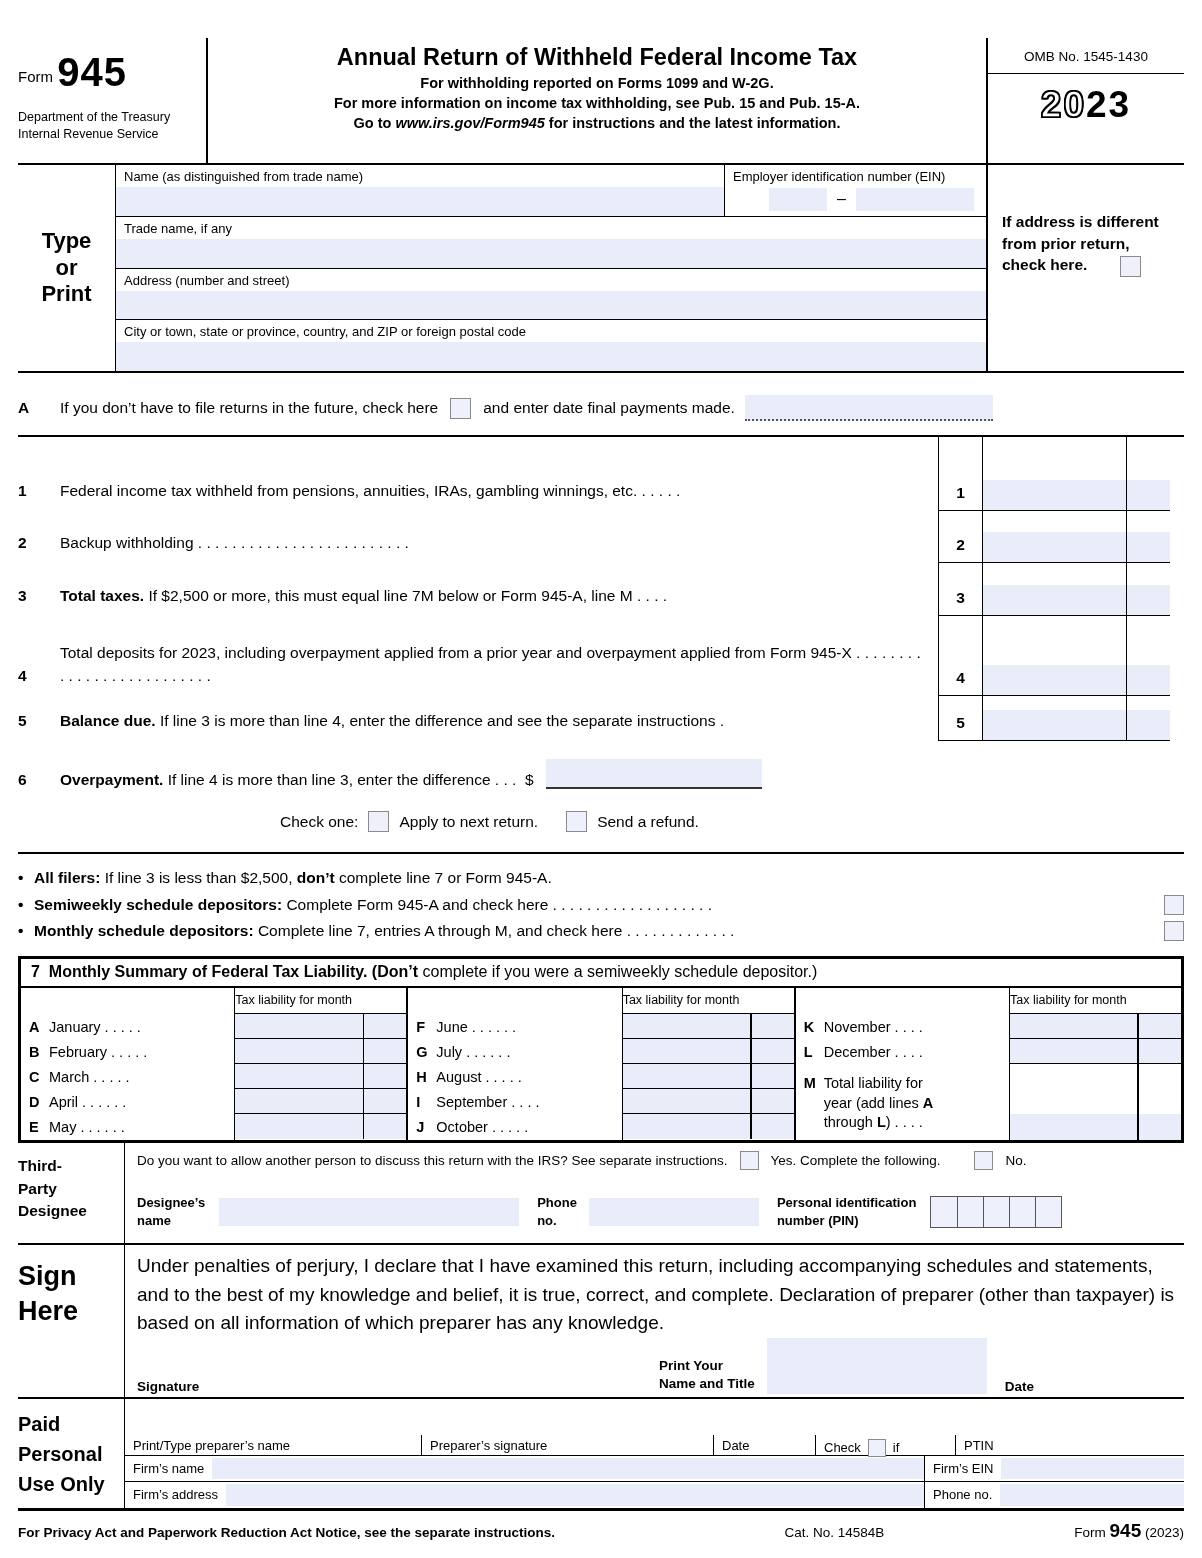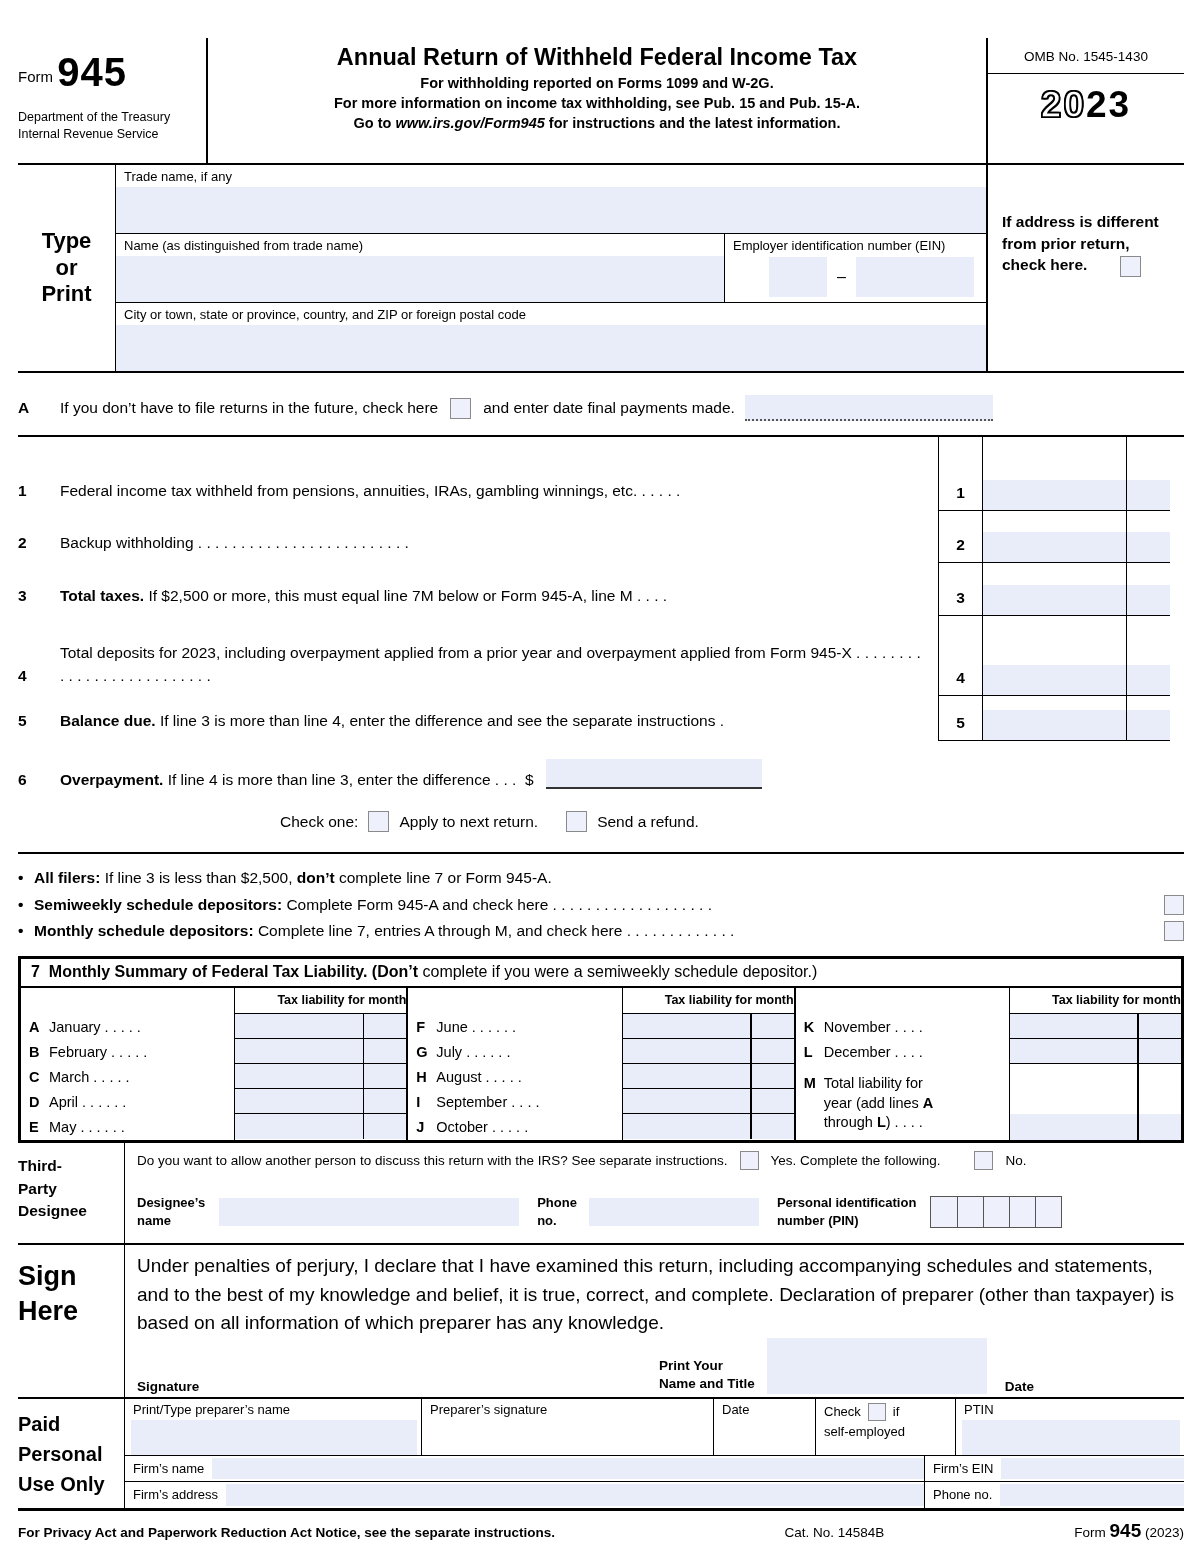--- a/index.html
+++ b/index.html
@@ -93,22 +93,22 @@
   .s7 { margin-top:14px; border:3px solid #000; }
   .s7-title { padding:4px 4px 5px 10px; border-bottom:2px solid #000; font-size:16px; }
   .s7-body { display:flex; height:152px; }
   .s7-group { flex:1; display:flex; }
   .s7-group + .s7-group { border-left:2px solid #000; }
   .s7-labels { flex:1; display:flex; flex-direction:column; padding-left:8px; font-size:14.5px; }
   .s7-spacer { height:26px; }
   .s7-lrow { height:25px; display:flex; align-items:center; }
   .s7-id { font-weight:bold; width:20px; flex:none; }
   .s7-amts { width:172px; border-left:1.5px solid #000; display:flex; flex-direction:column; }
-  .s7-head { height:26px; border-bottom:1.5px solid #000; font-weight:bold; font-size:12.5px;
-             text-align:right; line-height:25px; }
+  .s7-head { height:26px; border-bottom:1.5px solid #000; font-weight:normal; font-size:12.5px;
+             text-align:left; line-height:25px; }
   .s7-cell { height:25px; border-bottom:1.5px solid #000; background:#e9edf9; position:relative; }
   .s7-cell:last-child { border-bottom:none; }
   .centline { position:absolute; right:42px; top:0; bottom:0; width:1.5px; background:#000; }
   .s7-mlabel { height:76px; font-size:14.5px; line-height:1.35; display:flex; padding-top:10px; }
   .s7-mcell { height:77px; background:#fff; position:relative; border-bottom:none; }
   .s7-mcell .mfill { position:absolute; left:0; right:0; bottom:0; height:26px; background:#e9edf9; }
 
   
   .tpd { display:flex; border-bottom:2.5px solid #000; min-height:102px; }
   .side-cell { width:107px; border-right:1.5px solid #000; flex:none; }
@@ -134,21 +134,21 @@
   .sig-label { margin-right:auto; }
   .print-lbl { line-height:1.35; }
   .print-input { width:220px; height:56px; margin:0 0 0 12px; }
   .date-lbl { margin:0 150px 0 18px; }
 
   
   .prep { display:flex; border-bottom:3px solid #000; }
   .prep-side { font-size:20px; font-weight:bold; line-height:1.5; padding-top:10px; }
   .prep-main { flex:1; display:flex; flex-direction:column; }
   .p-row1 { display:flex; height:57px; border-bottom:1.5px solid #000; font-size:13px; }
-  .pc { border-right:1.5px solid #000; padding:3px 6px 0 8px; display:flex; flex-direction:column; }
+  .pc { border-right:1.5px solid #000; padding:3px 6px 0 8px; display:flex; flex-direction:column;margin-top:36px; }
   .pc:last-child { border-right:none; }
   .pc1 { width:297px; } .pc2 { width:292px; } .pc3 { width:102px; } .pc4 { width:140px; } .pc5 { flex:1; }
   .pfill { flex:1; margin:3px -2px 0 -2px; }
   .pc4 { line-height:1.6; }
   .pc4 .cb { width:18px; height:18px; margin:0 7px; }
   .p-row { display:flex; height:26px; border-bottom:1.5px solid #000; font-size:13px; }
   .p-row:last-child { border-bottom:none; }
   .p2-label { padding:5px 8px 0 8px; white-space:nowrap; }
   .p2-fill { flex:1; margin:2px 0; }
   .p2-right { width:260px; border-left:1.5px solid #000; display:flex; flex:none; }
@@ -190,37 +190,41 @@
   </div>
 </div>
 
 <div class="entity">
   <div class="e-side">
     <div>Type</div>
     <div>or</div>
     <div>Print</div>
   </div>
   <div class="e-main">
-    <div class="e-row">
-      <div class="e-label">Trade name, if any</div>
-      <div class="e-fill fill"></div>
-    </div>
     <div class="e-row e-name-row">
       <div class="e-name-cell">
         <div class="e-label">Name (as distinguished from trade name)</div>
         <div class="e-fill fill"></div>
       </div>
       <div class="e-ein-cell">
         <div class="e-label">Employer identification number (EIN)</div>
         <div class="ein-boxes">
           <div class="ein-b1 fill"></div>
           <span class="ein-dash">–</span>
           <div class="ein-b2 fill"></div>
         </div>
       </div>
+    </div>
+    <div class="e-row">
+      <div class="e-label">Trade name, if any</div>
+      <div class="e-fill fill"></div>
+    </div>
+    <div class="e-row">
+      <div class="e-label">Address (number and street)</div>
+      <div class="e-fill fill"></div>
     </div>
     <div class="e-row">
       <div class="e-label">City or town, state or province, country, and ZIP or foreign postal code</div>
       <div class="e-fill fill"></div>
     </div>
   </div>
   <div class="e-right">
     <span>If address is different from prior return, check here.</span>
     <span class="cb"></span>
   </div>

